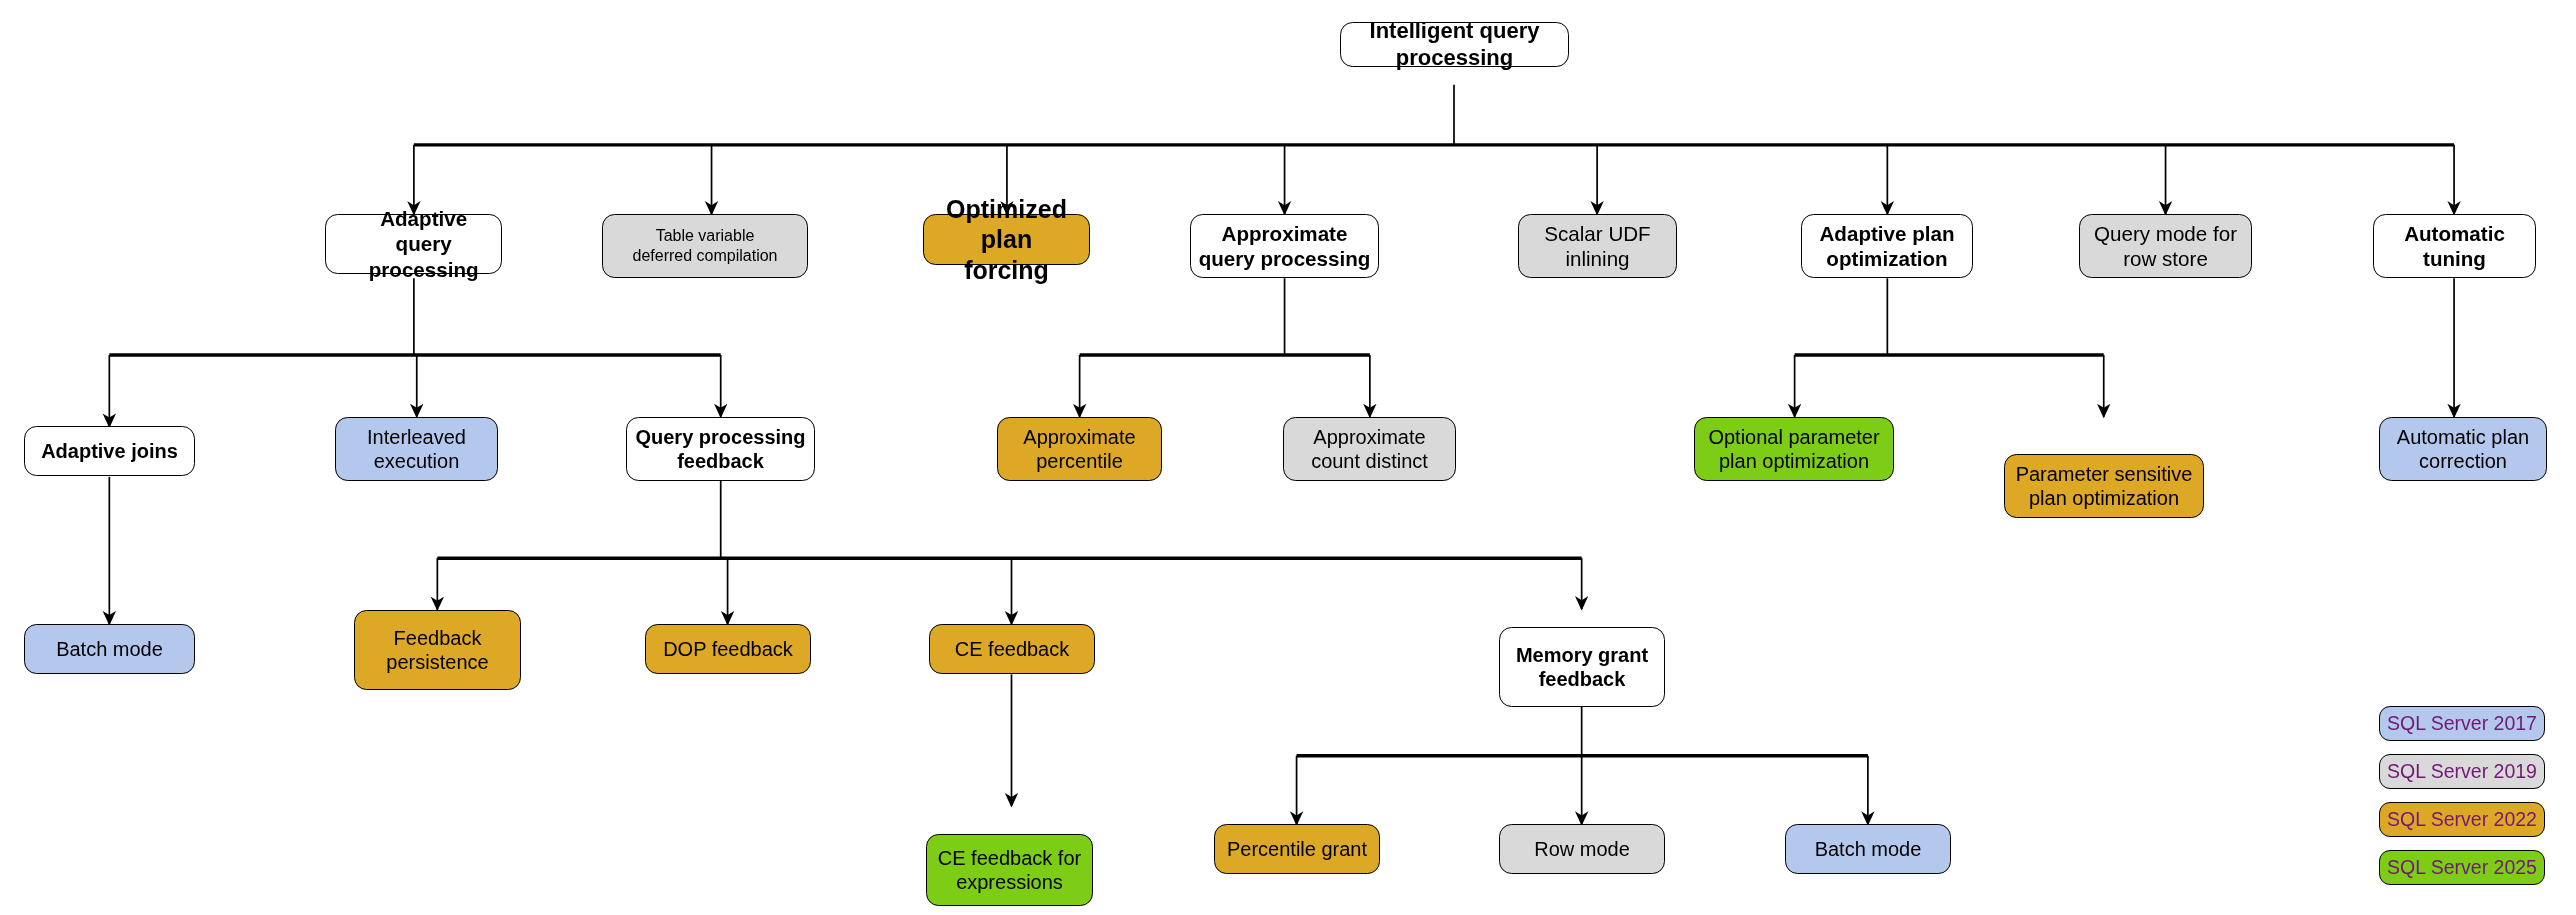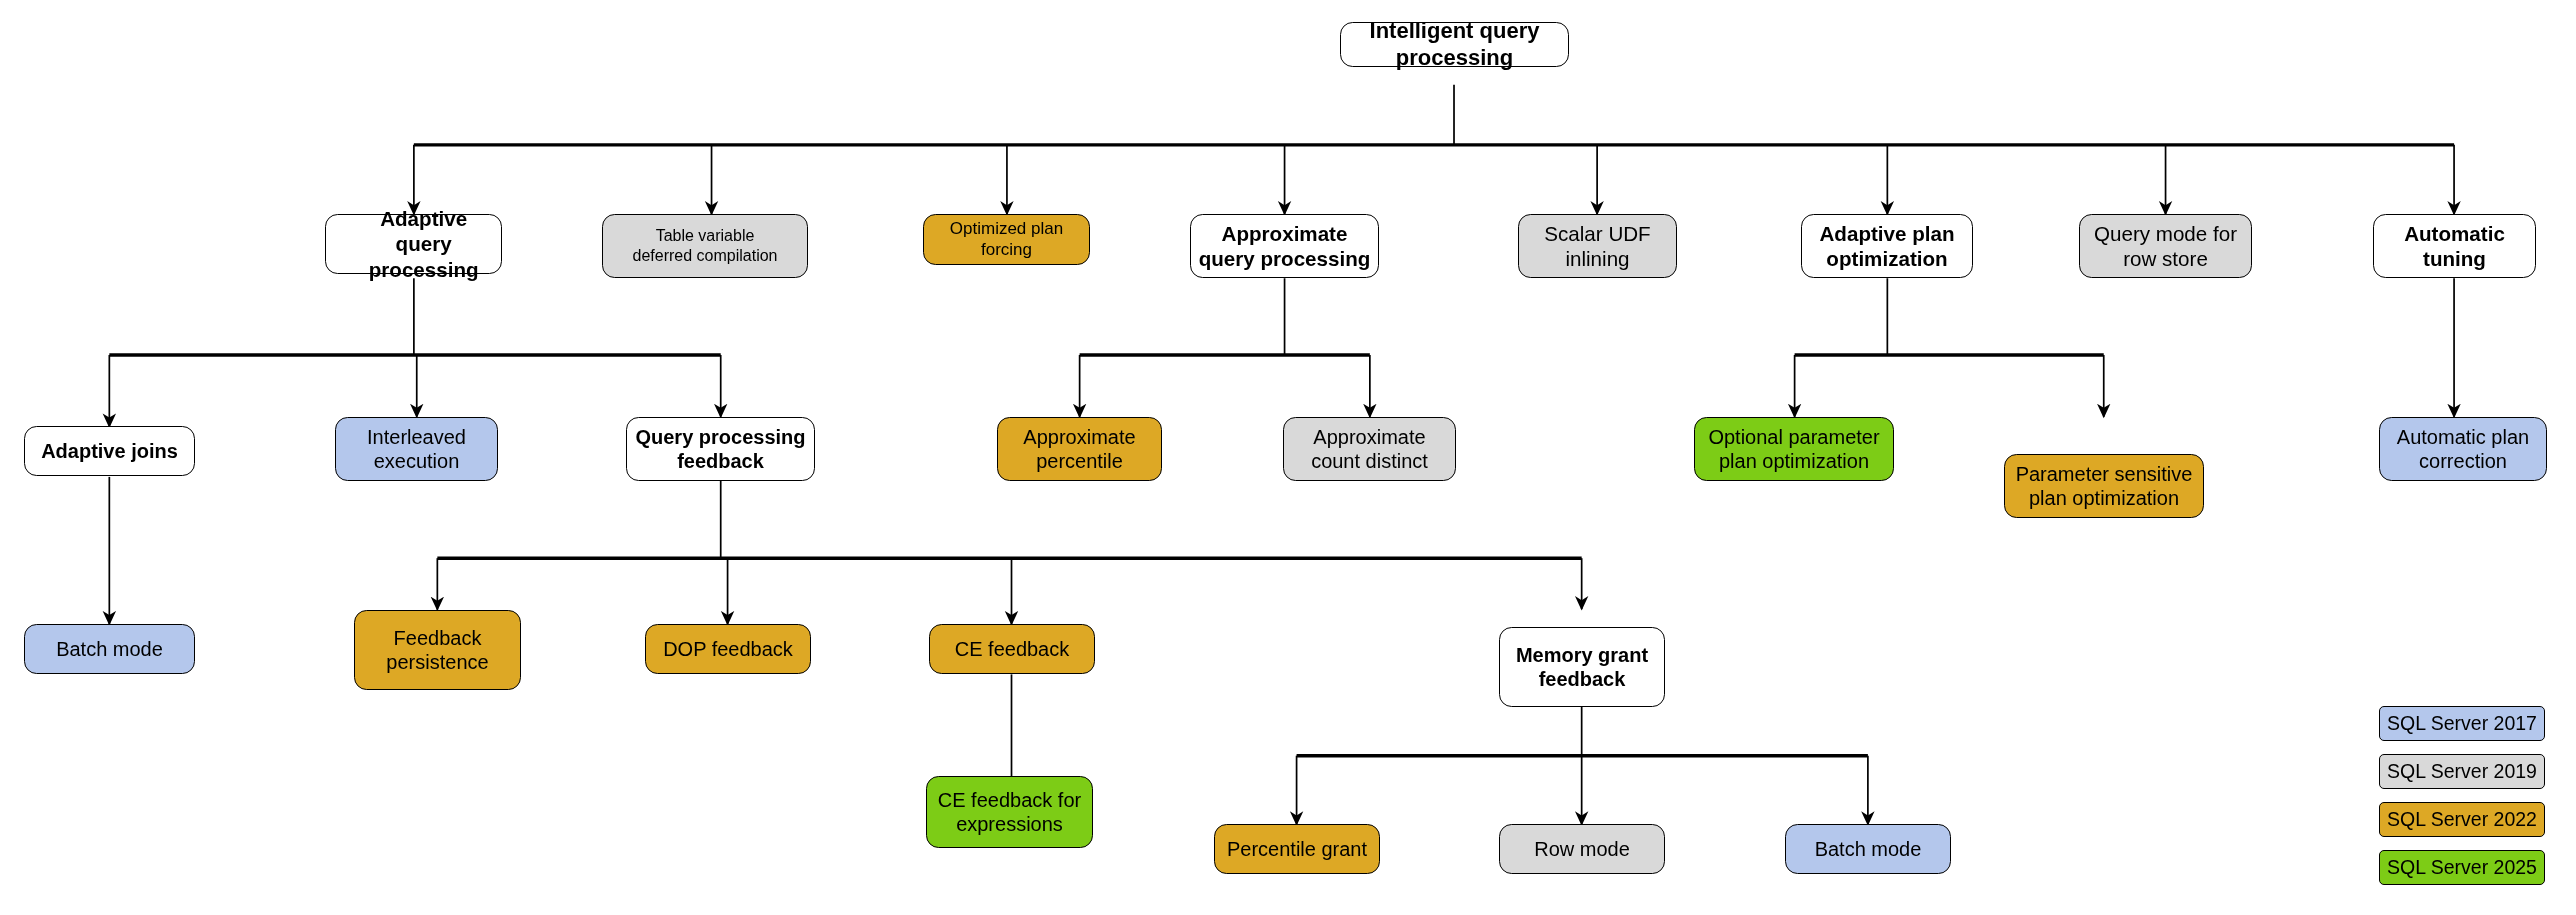--- a/index.html
+++ b/index.html
@@ -45,26 +45,26 @@
   .fill-blue  { background: #b4c7ec; }
   .fill-green { background: #7dcc16; }
 
   .legend {
     position: absolute;
   }
   .legend-item {
     position: absolute;
     box-sizing: border-box;
     border: 1.7px solid #000000;
-    border-radius: 5px;
+    border-radius: 11px;
     display: flex;
     align-items: center;
     justify-content: center;
     text-align: center;
-    color: #000000;
+    color: #701a75;
     font-size: 19.5px;
   }
 </style>
 </head>
 <body>
 
 <div id="stage">
 
   <svg id="edges" viewBox="0 0 4500 1600" xmlns="http://www.w3.org/2000/svg">
     <defs>
@@ -113,21 +113,21 @@
       </g>
   </svg>
 
   <div id="node-layer">
       <div class="node fill-white bold" style="left: 1340px; top: 22px; width: 229px; height: 45px; font-size: 22px;">Intelligent query
 processing</div>
       <div class="node fill-white bold" style="left: 325px; top: 214px; width: 177px; height: 60px; font-size: 20.6px; padding-left: 26px;">Adaptive query
 processing</div>
       <div class="node fill-gray" style="left: 602px; top: 214px; width: 206px; height: 64px; font-size: 16px;">Table variable
 deferred compilation</div>
-      <div class="node fill-gold" style="left: 923px; top: 214px; width: 167px; height: 51px; font-size: 17px;">Optimized plan
+      <div class="node fill-gold" style="left: 923px; top: 214px; width: 167px; height: 51px; font-size: 25px; font-weight: bold;">Optimized plan
 forcing</div>
       <div class="node fill-white bold" style="left: 1190px; top: 214px; width: 189px; height: 64px; font-size: 20.6px;">Approximate
 query processing</div>
       <div class="node fill-gray" style="left: 1518px; top: 214px; width: 159px; height: 64px; font-size: 20.6px;">Scalar UDF
 inlining</div>
       <div class="node fill-white bold" style="left: 1801px; top: 214px; width: 172px; height: 64px; font-size: 20.6px;">Adaptive plan
 optimization</div>
       <div class="node fill-gray" style="left: 2079px; top: 214px; width: 173px; height: 64px; font-size: 20.6px;">Query mode for
 row store</div>
       <div class="node fill-white bold" style="left: 2373px; top: 214px; width: 163px; height: 64px; font-size: 20.6px;">Automatic
@@ -147,21 +147,21 @@
 plan optimization</div>
       <div class="node fill-blue" style="left: 2379px; top: 417px; width: 168px; height: 64px; font-size: 20px;">Automatic plan
 correction</div>
       <div class="node fill-blue" style="left: 24px; top: 624px; width: 171px; height: 50px; font-size: 20px;">Batch mode</div>
       <div class="node fill-gold" style="left: 354px; top: 610px; width: 167px; height: 80px; font-size: 20px;">Feedback
 persistence</div>
       <div class="node fill-gold" style="left: 645px; top: 624px; width: 166px; height: 50px; font-size: 20px;">DOP feedback</div>
       <div class="node fill-gold" style="left: 929px; top: 624px; width: 166px; height: 50px; font-size: 20px;">CE feedback</div>
       <div class="node fill-white bold" style="left: 1499px; top: 627px; width: 166px; height: 80px; font-size: 20px;">Memory grant
 feedback</div>
-      <div class="node fill-green" style="left: 926px; top: 776px; width: 167px; height: 72px; font-size: 20px;">CE feedback for
+      <div class="node fill-green" style="left: 926px; top: 834px; width: 167px; height: 72px; font-size: 20px;">CE feedback for
 expressions</div>
       <div class="node fill-gold" style="left: 1214px; top: 824px; width: 166px; height: 50px; font-size: 20px;">Percentile grant</div>
       <div class="node fill-gray" style="left: 1499px; top: 824px; width: 166px; height: 50px; font-size: 20px;">Row mode</div>
       <div class="node fill-blue" style="left: 1785px; top: 824px; width: 166px; height: 50px; font-size: 20px;">Batch mode</div>
     </div>
 
   <div class="legend">
     <div id="legend-layer">
         <div class="legend-item fill-blue" style="left: 2379px; top: 706px; width: 166px; height: 35px;">SQL Server 2017</div>
         <div class="legend-item fill-gray" style="left: 2379px; top: 754px; width: 166px; height: 35px;">SQL Server 2019</div>

